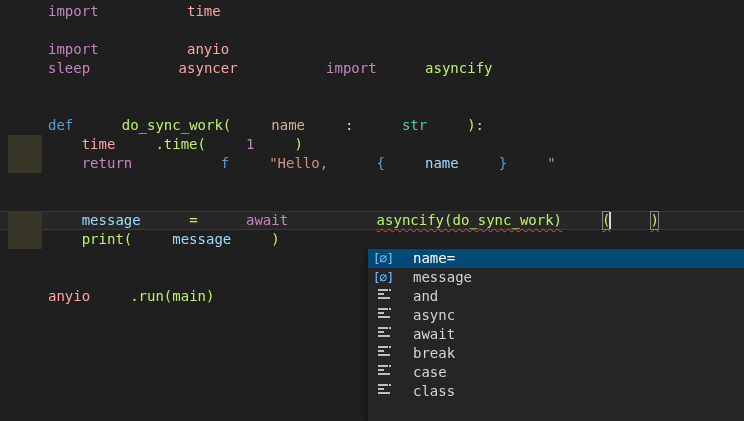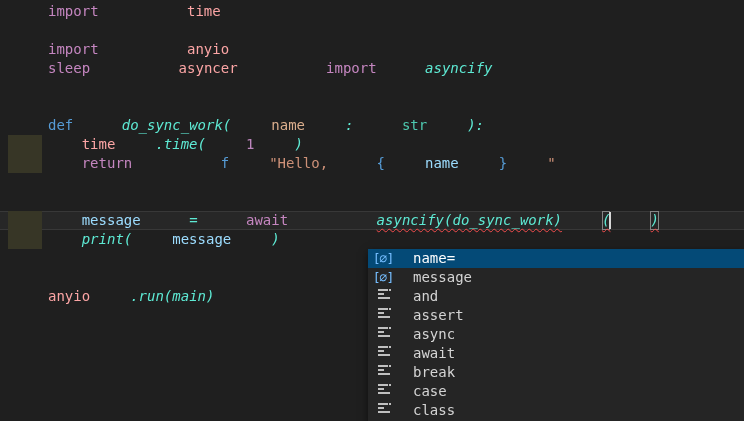--- a/index.html
+++ b/index.html
@@ -11,21 +11,21 @@
     position:relative;
   }
   #editor { position:absolute; inset:0; padding-top:2px; }
   .line { height:19px; line-height:19px; white-space:pre; padding-left:8px; position:relative; }
   .line.current {
     background:#272727;
     box-shadow: inset 0 1px 0 #383838, inset 0 -1px 0 #383838;
   }
   .indent-block { display:inline-block; width:33.7px; height:19px; vertical-align:top; background:#373626; }
   .tok { vertical-align:top; display:inline-block; height:19px;margin-left:40px; }
-  .plain   { color:#5eead4;font-style:italic; }
+  .plain   { color:#bef264; }
   .kw-pink { color:#c586c0; }
   .kw-blue { color:#569cd6; }
   .module  { color:#fca5a5; }
   .type    { color:#4ec9b0; }
   .param   { color:#dbae8d; }
   .var     { color:#9cdcfe; }
   .string  { color:#ce9178; }
   .number  { color:#bd86be; }
   .brace   { color:#569cd6; }
   .squiggle {
@@ -79,19 +79,18 @@
     <div class="line current"><span class="indent-block"></span><span class="tok var">message</span><span class="tok plain"> = </span><span class="tok kw-pink">await</span><span class="tok plain"> </span><span class="tok plain squiggle">asyncify(do_sync_work)</span><span class="tok plain squiggle bracket-box">(</span><span class="caret"></span><span class="tok plain squiggle bracket-box">)</span></div>
     <div class="line"><span class="indent-block"></span><span class="tok plain">print(</span><span class="tok var">message</span><span class="tok plain">)</span></div>
     <div class="line"></div>
     <div class="line"></div>
     <div class="line"><span class="tok module">anyio</span><span class="tok plain">.run(main)</span></div>
   </div>
 <div id="suggest">
     <div class="srow selected"><span class="sicon"><span class="icon-var">[∅]</span></span><span class="slabel">name=</span></div>
     <div class="srow"><span class="sicon"><span class="icon-var">[∅]</span></span><span class="slabel">message</span></div>
     <div class="srow"><span class="sicon"><span class="icon-kw"></span></span><span class="slabel">and</span></div>
-    <div class="srow"><span class="sicon"><span class="icon-kw"></span></span><span class="slabel">assert</span></div>
     <div class="srow"><span class="sicon"><span class="icon-kw"></span></span><span class="slabel">async</span></div>
     <div class="srow"><span class="sicon"><span class="icon-kw"></span></span><span class="slabel">await</span></div>
     <div class="srow"><span class="sicon"><span class="icon-kw"></span></span><span class="slabel">break</span></div>
     <div class="srow"><span class="sicon"><span class="icon-kw"></span></span><span class="slabel">case</span></div>
     <div class="srow"><span class="sicon"><span class="icon-kw"></span></span><span class="slabel">class</span></div>
   </div>
 
 </body></html>

